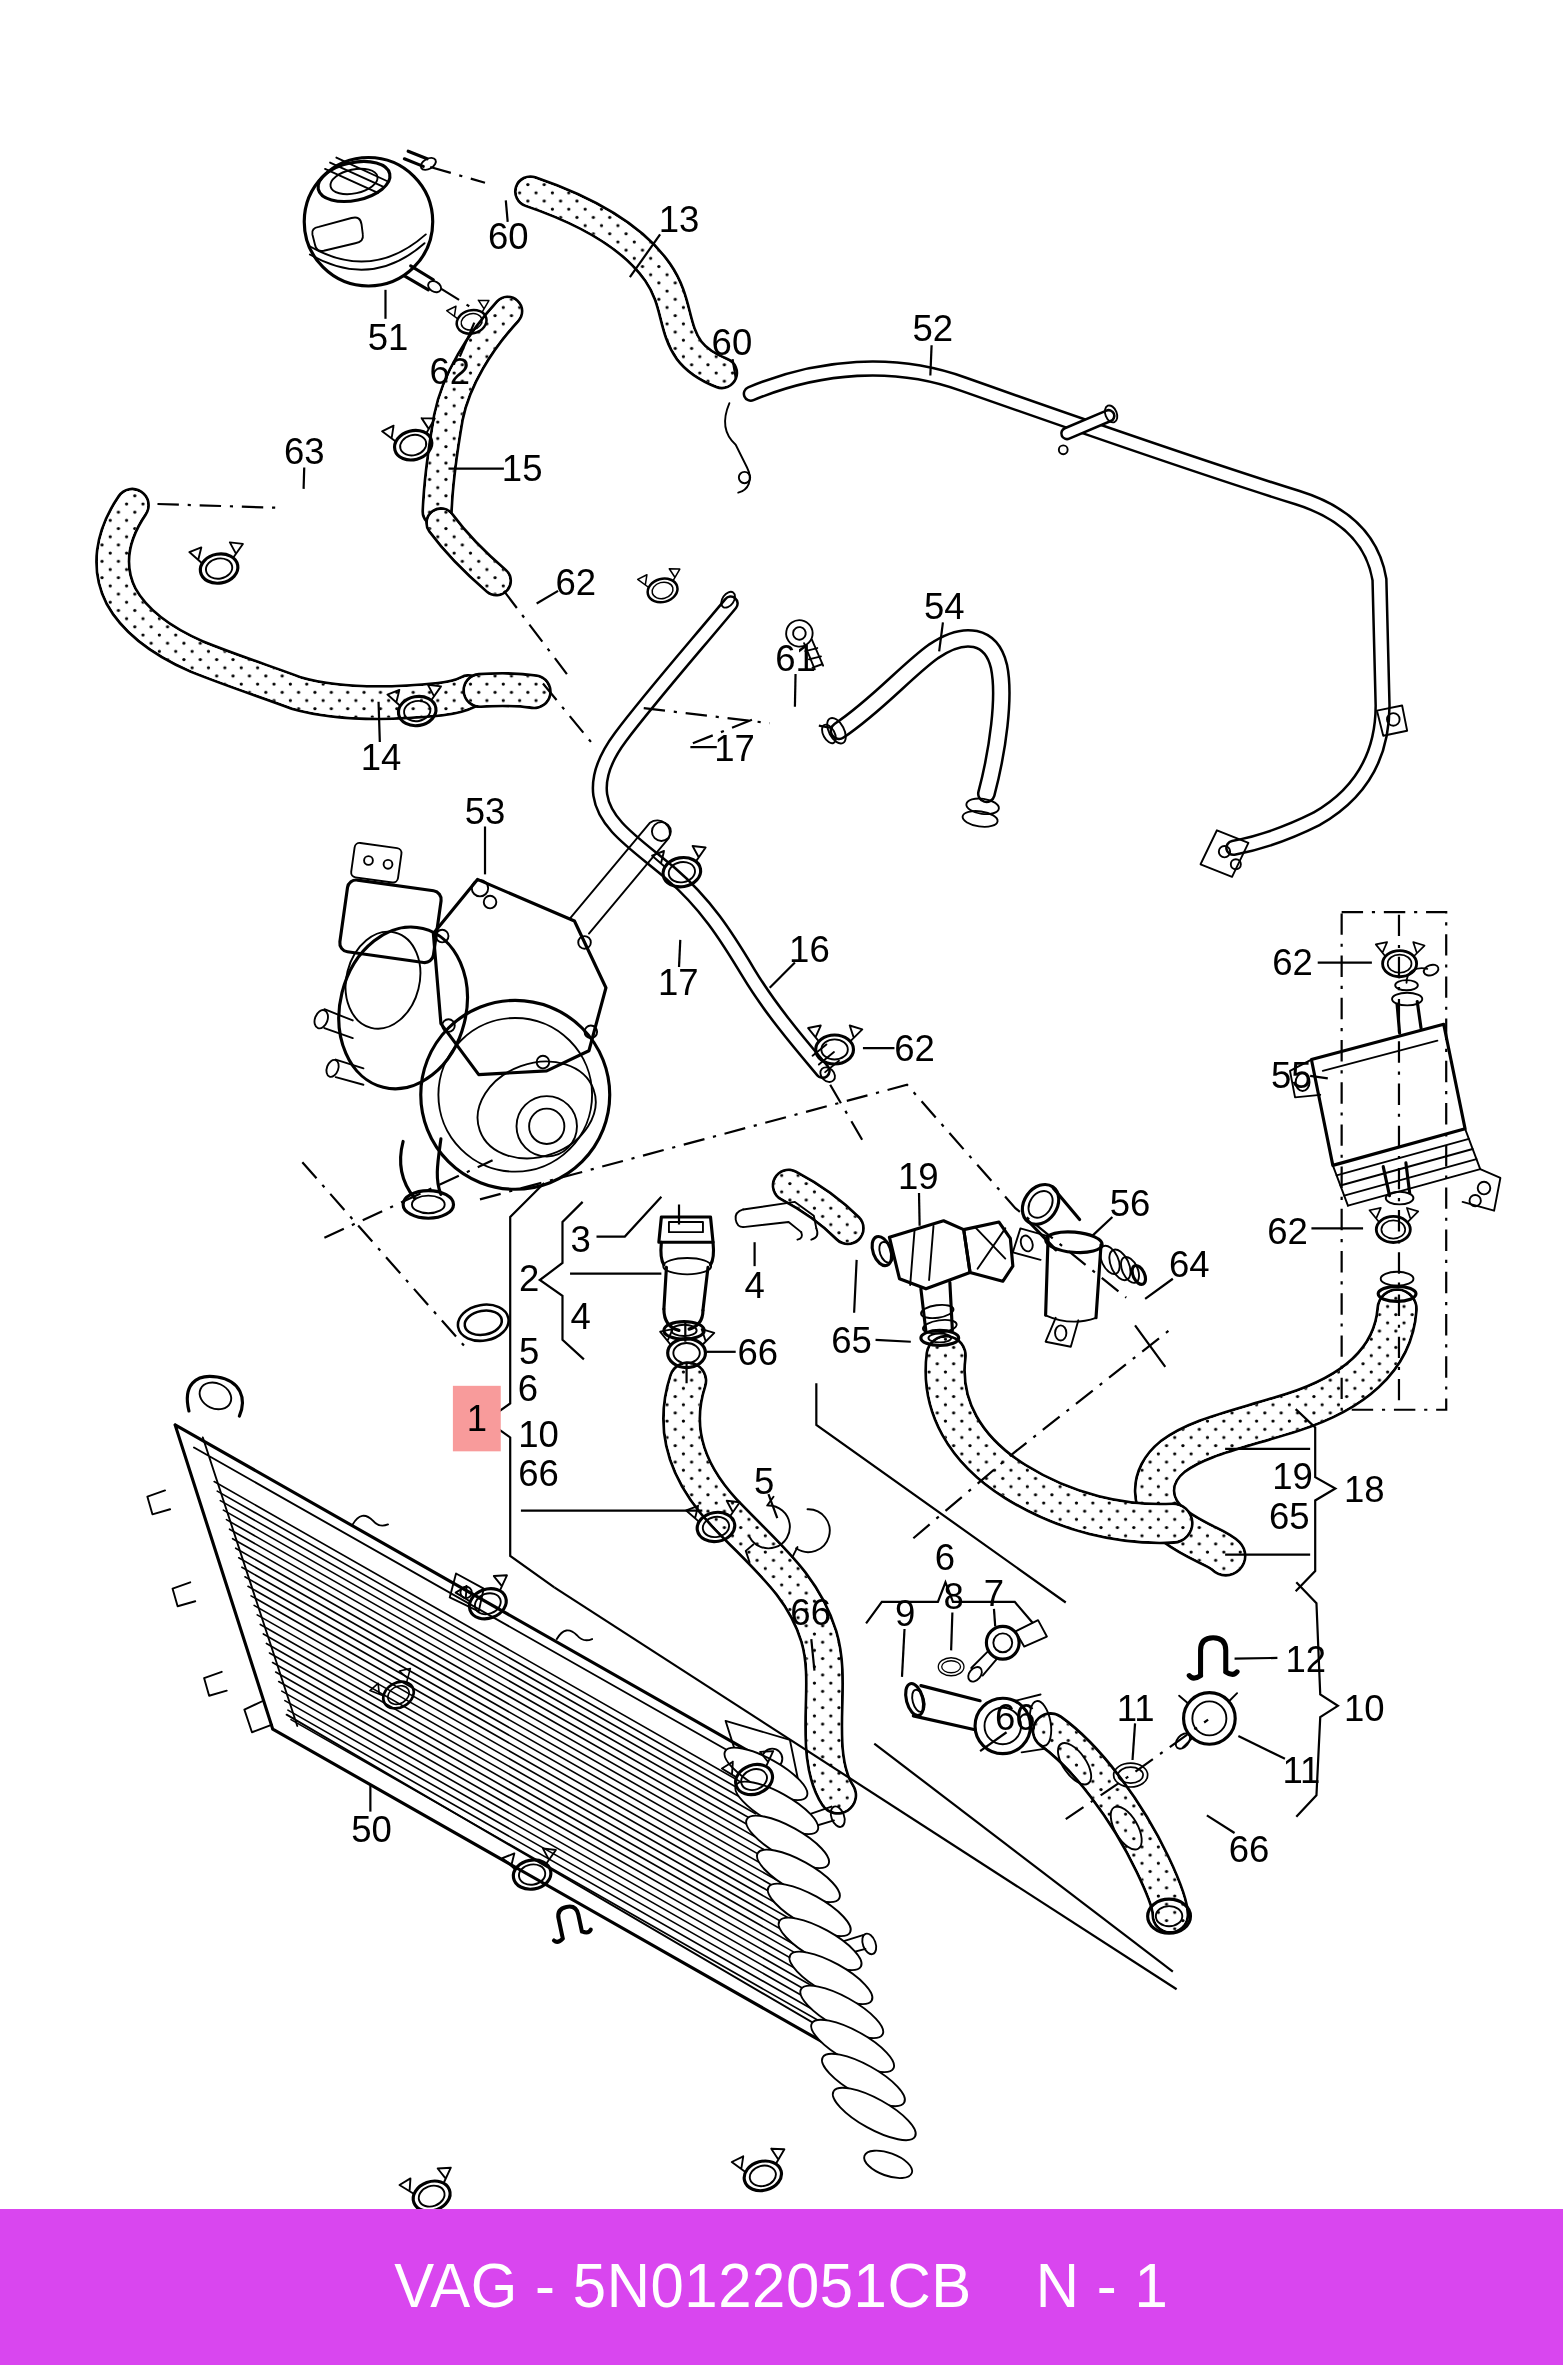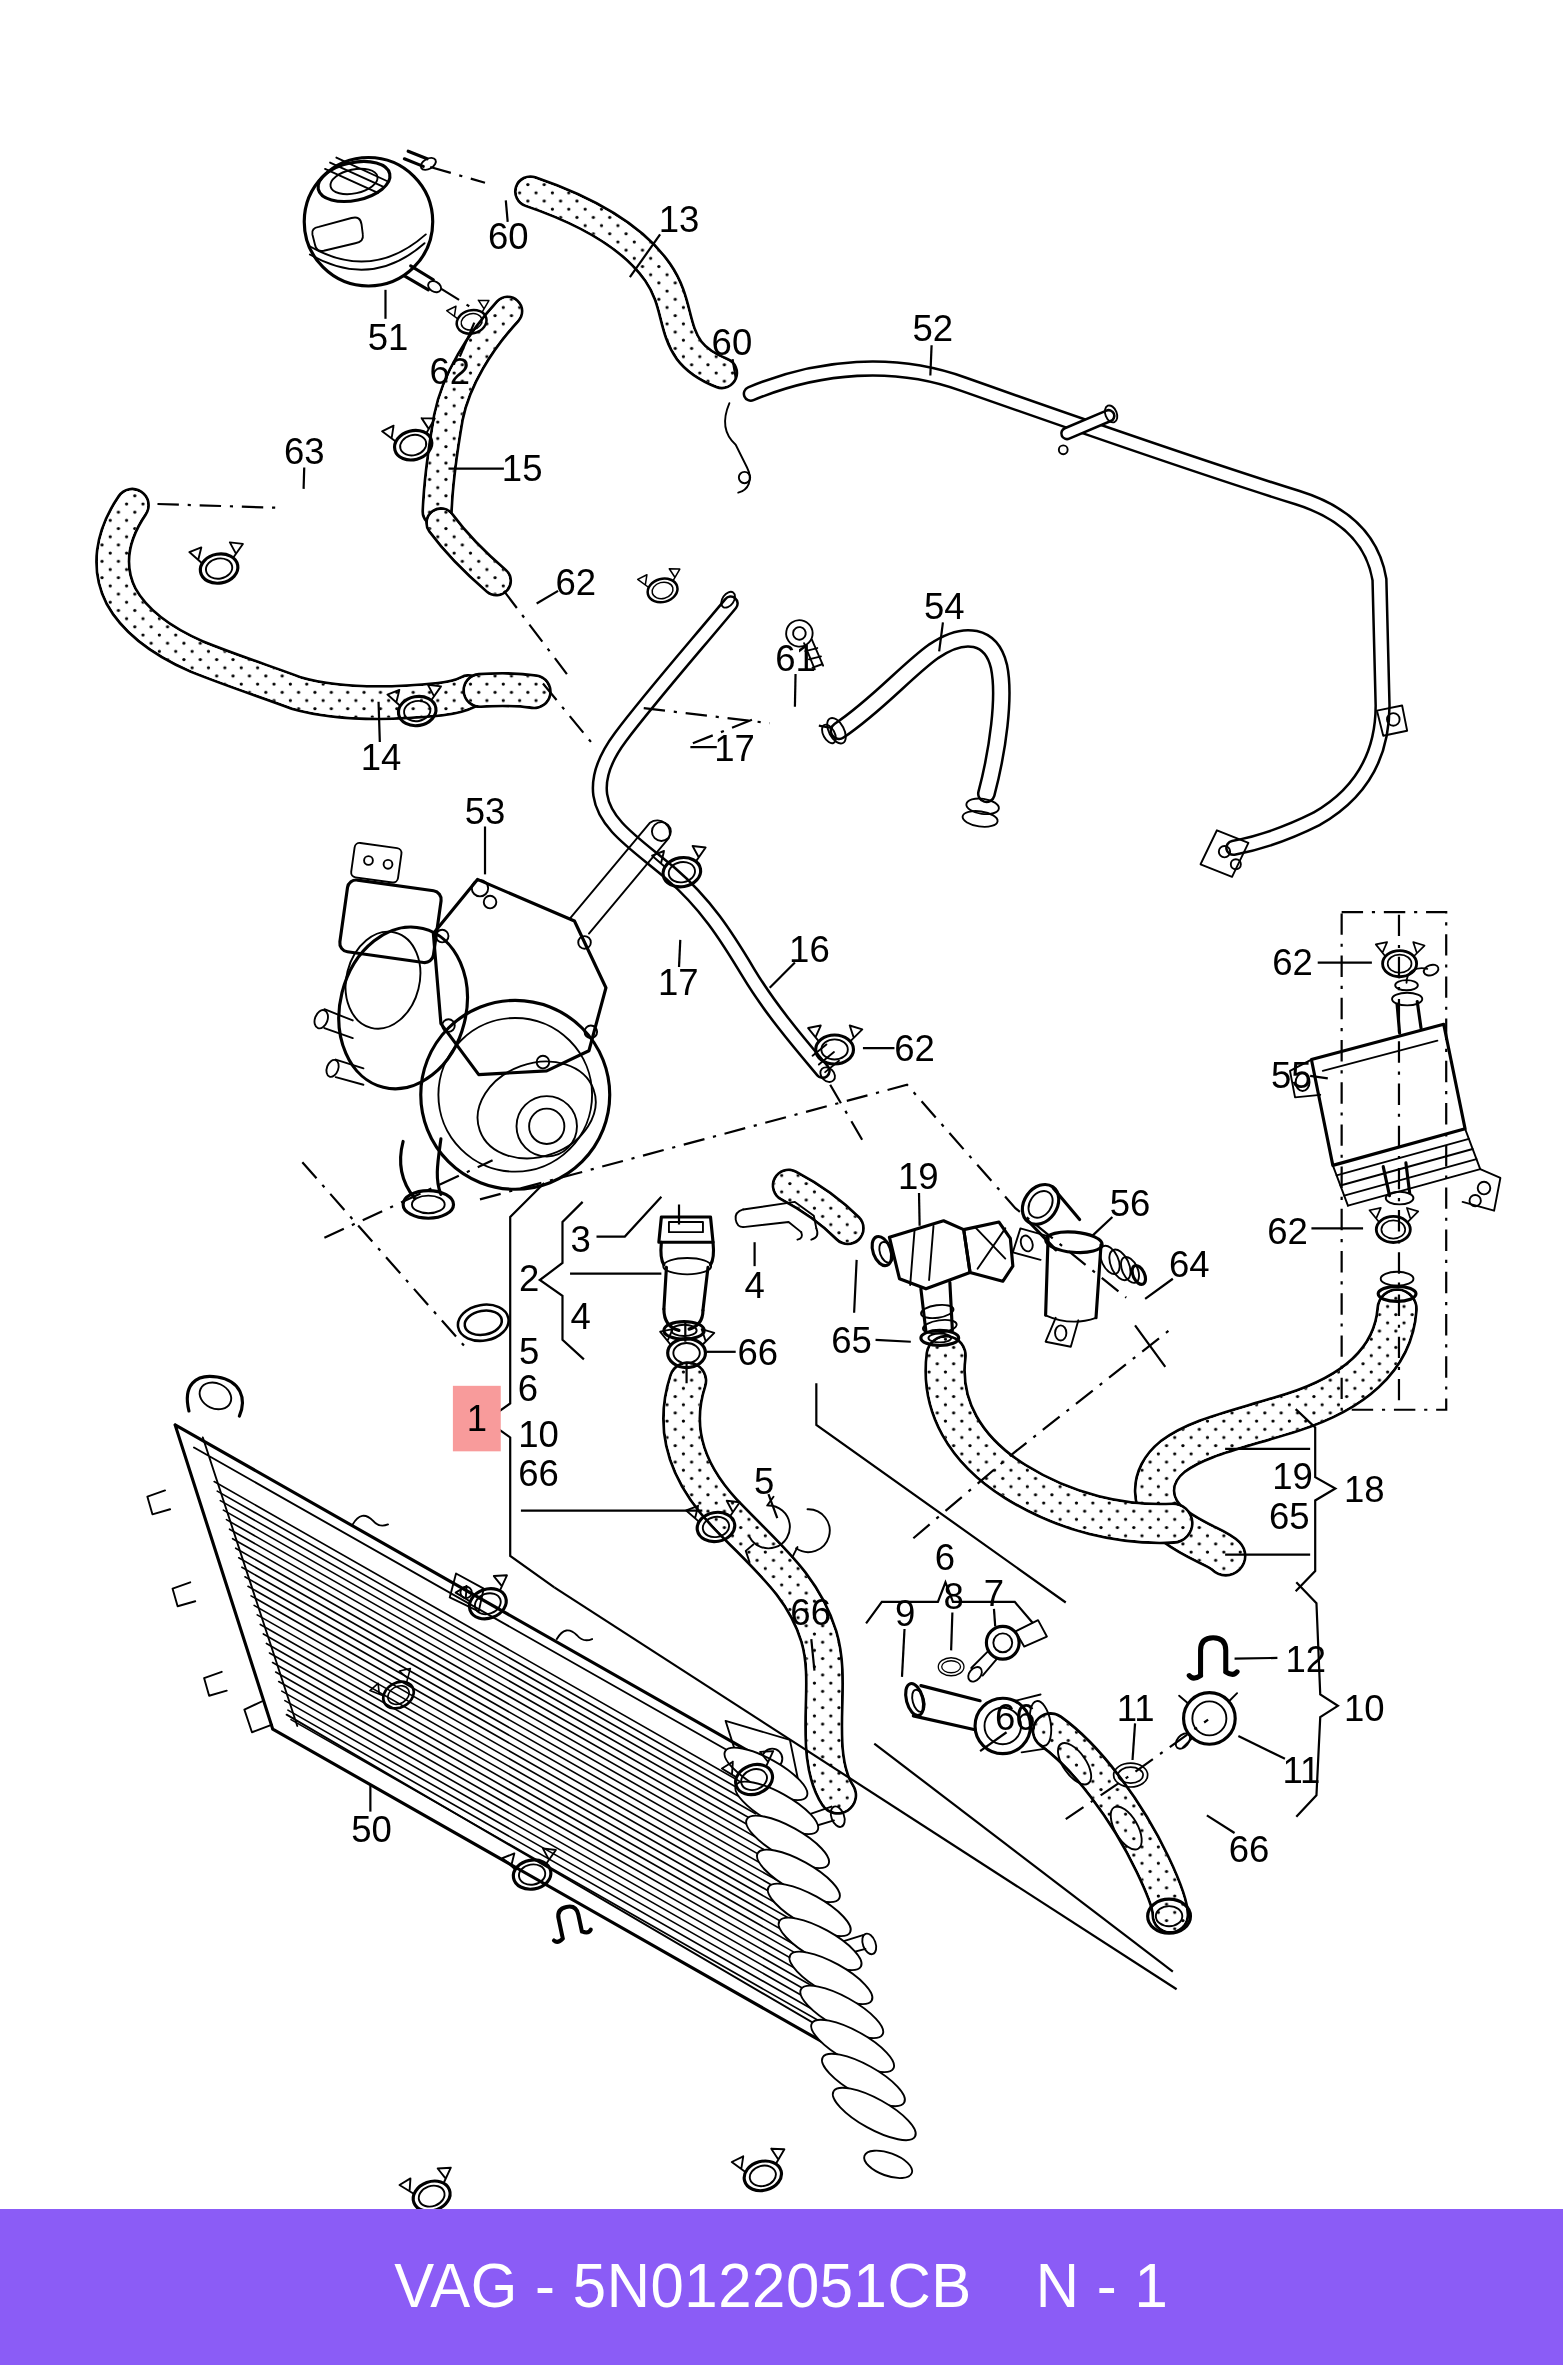--- a/index.html
+++ b/index.html
@@ -466,18 +466,18 @@
         <text x="2073" y="2634" class="lbl" text-anchor="middle" dominant-baseline="central">12</text>
         <text x="2166" y="2712" class="lbl" text-anchor="middle" dominant-baseline="central">10</text>
         <text x="1803" y="2712" class="lbl" text-anchor="middle" dominant-baseline="central">11</text>
         <text x="2066" y="2810" class="lbl" text-anchor="middle" dominant-baseline="central">11</text>
         <text x="1612" y="2726" class="lbl" text-anchor="middle" dominant-baseline="central">66</text>
         <text x="1983" y="2936" class="lbl" text-anchor="middle" dominant-baseline="central">66</text>
         <text x="590" y="2905" class="lbl" text-anchor="middle" dominant-baseline="central">50</text>
       </g>
 </svg>
 
-<div class="footer" style="background: #8b5cf6;">
+<div class="footer" style="background: #d946ef;">
   <span id="footer-code" style="color: rgb(255, 255, 255);">VAG - 5N0122051CB</span>
   <span id="footer-page" style="color: rgb(255, 255, 255);">N - 1</span>
 </div>
 </div>
 
 
 </body></html>

